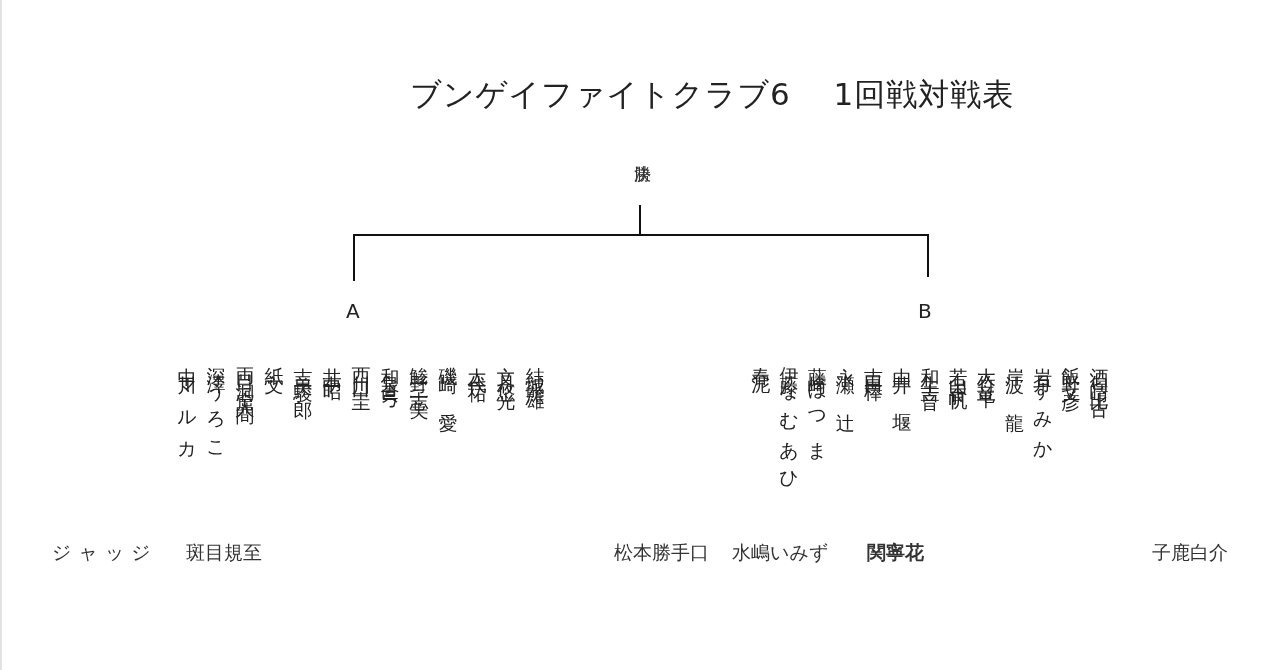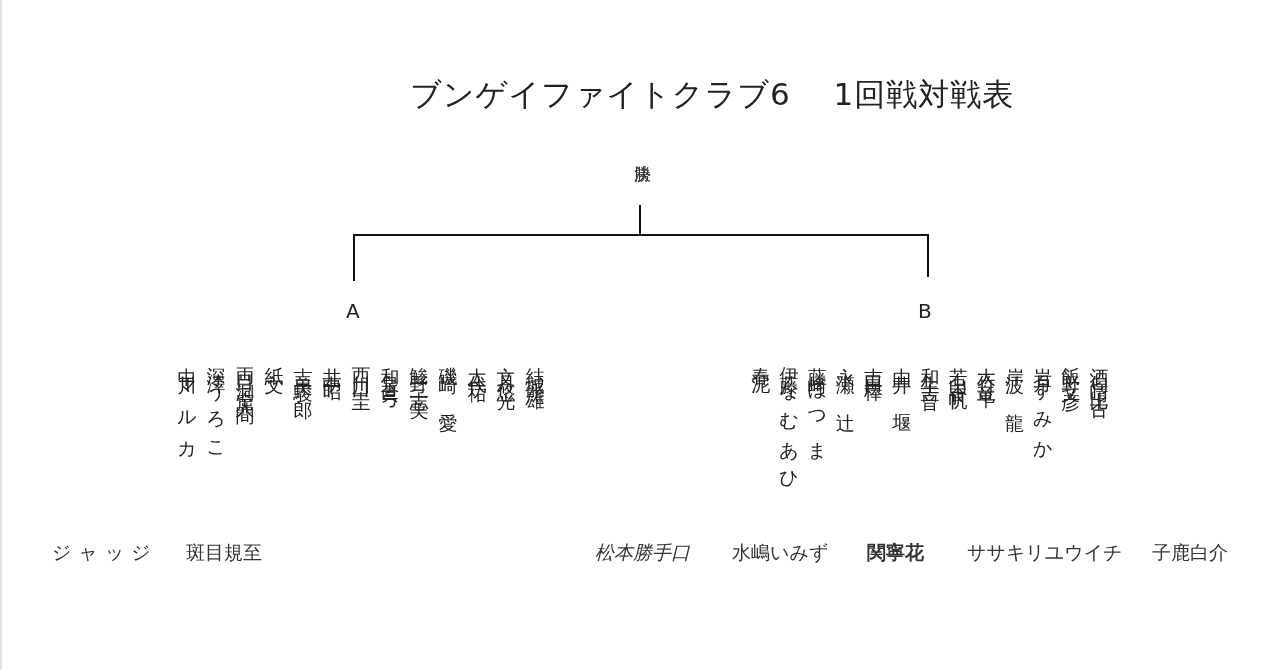--- a/index.html
+++ b/index.html
@@ -129,18 +129,17 @@
   <div class="name-col">吉田棒一</div>
   <div class="name-col">永瀬 辻</div>
   <div class="name-col">藤崎ほつま</div>
   <div class="name-col">伊藤なむあひ</div>
   <div class="name-col">春泥</div>
 </div>
 
 <div class="judges">
   <span class="judge-label" style="left:40px;">ジャッジ</span>
   <span style="left:174px;">斑目規至</span>
-  <span style="left:583px;font-style:italic;">松本勝手口</span>
+  <span style="left:602px;">松本勝手口</span>
   <span style="left:720px;">水嶋いみず</span>
   <span style="left:855px;font-weight:bold;">関寧花</span>
-  <span style="left:955px;">ササキリユウイチ</span>
   <span style="left:1140px;">子鹿白介</span>
 </div>
 
 </body></html>

